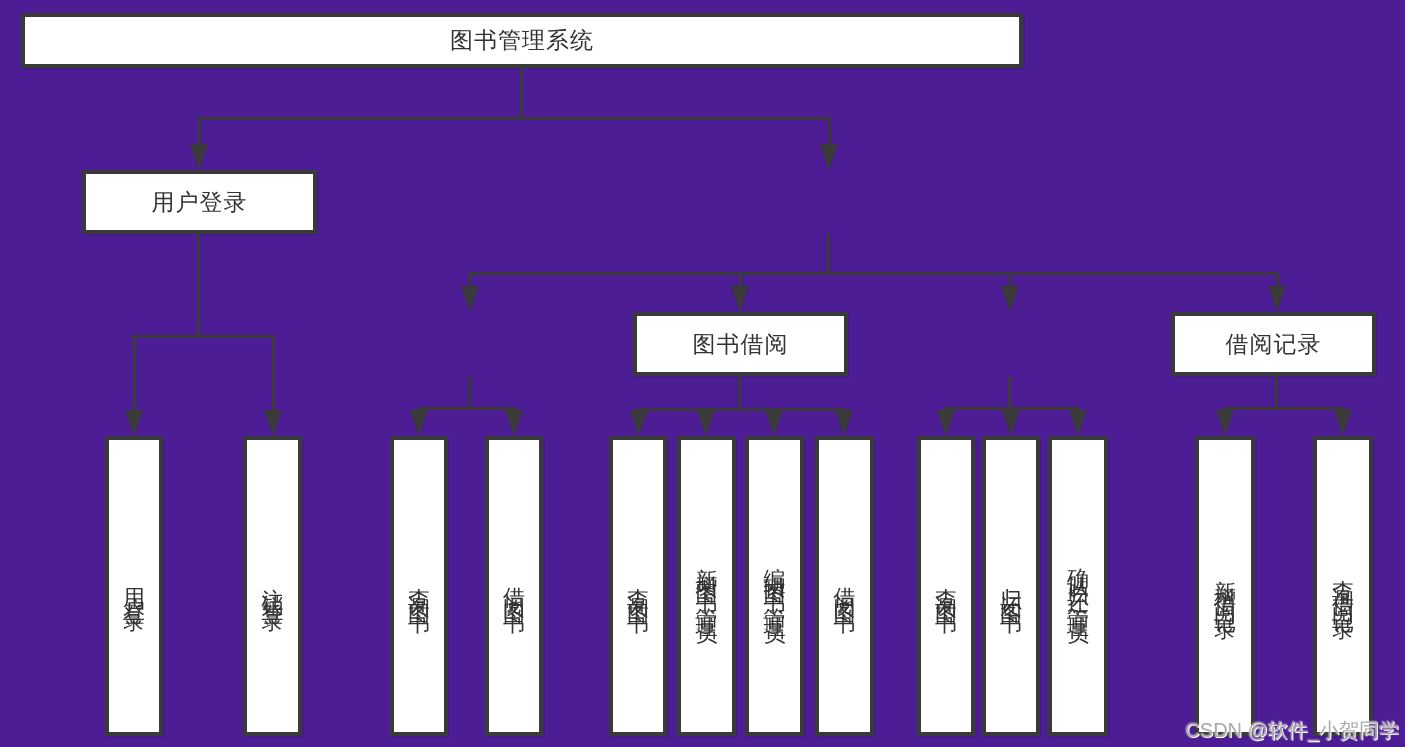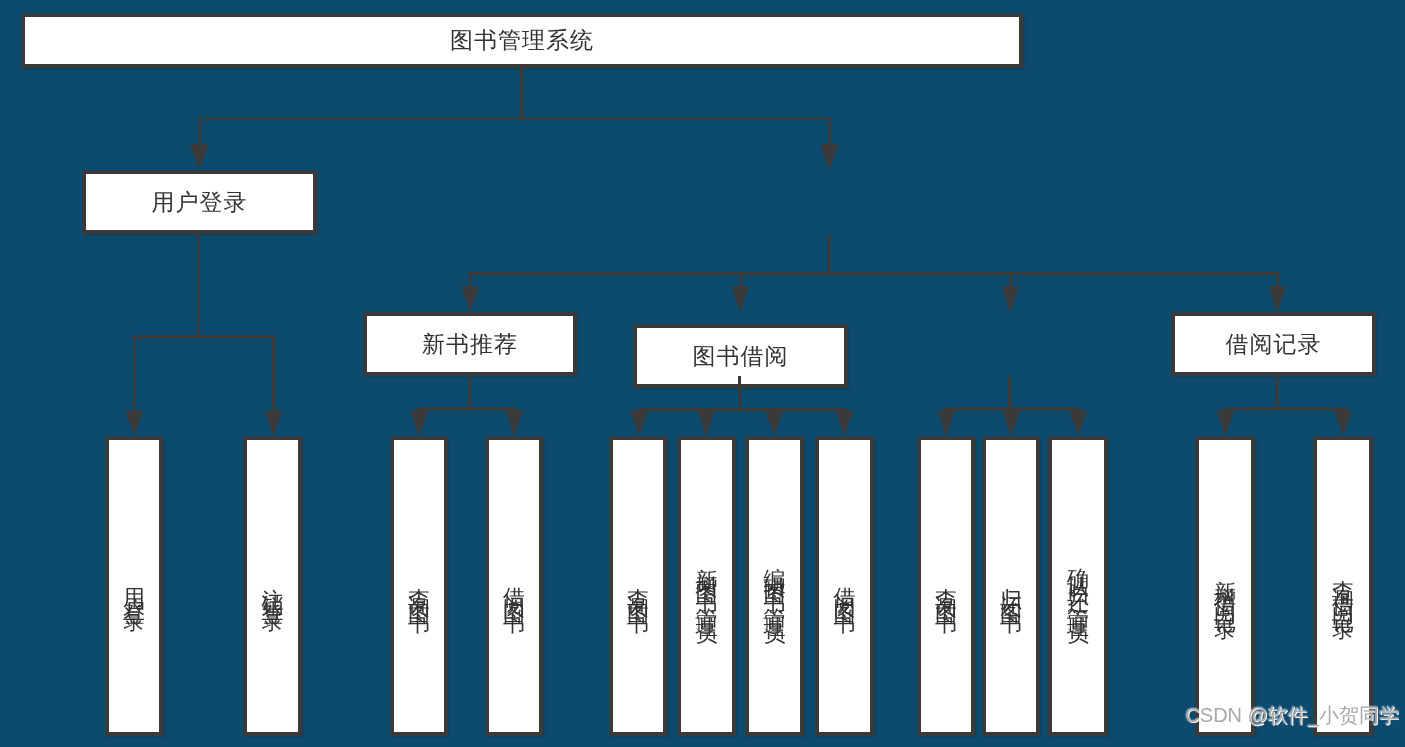--- a/index.html
+++ b/index.html
@@ -2,21 +2,21 @@
 <html><head>
 <meta charset="utf-8">
 <style>
   :root{
     --line:#3a3a3a;
     --text:#333333;
     --wm:#a8a8a8;
   }
   html,body{margin:0;padding:0;background:#ffffff;}
   body{font-family:"Liberation Sans","DejaVu Sans",sans-serif;}
-  #stage{position:relative;width:1405px;height:747px;background:#0c4a6e;overflow:hidden;}
+  #stage{position:relative;width:1405px;height:747px;background:#4c1d95;overflow:hidden;}
 
   .box{
     position:absolute;
     box-sizing:border-box;
     border:4px solid var(--line);
     background:#ffffff;
     display:flex;align-items:center;justify-content:center;
     box-shadow:2px 2px 0 rgba(0,0,0,0.08);
   }
   .box .lbl{
@@ -42,43 +42,40 @@
   .arrow::before{
     content:"";position:absolute;left:7.5px;top:0;bottom:24px;width:3px;background:var(--line);
   }
   .arrow::after{
     content:"";position:absolute;left:0;bottom:0;width:0;height:0;
     border-left:9px solid transparent;border-right:9px solid transparent;
     border-top:26px solid var(--line);
   }
 
   #watermark{
-    position:absolute;right:6px;bottom:18px;
+    position:absolute;right:6px;bottom:3px;
     font-size:20px;color:var(--wm);
     text-shadow:0 0 2px #ffffff,1px 1px 0 #ffffff;
     z-index:10;white-space:nowrap;margin-left:11px;
   }
 </style>
 </head>
 <body>
 
 <div id="stage">
 
   <div class="box" style="left:21px;top:13px;width:1002px;height:55px">
     <span class="lbl">图书管理系统</span>
   </div>
 
   <div class="box" style="left:82px;top:170px;width:235px;height:64px">
     <span class="lbl">用户登录</span>
   </div>
 
-  <div class="box" style="left:363px;top:312px;width:214px;height:64px">
-    <span class="lbl">新书推荐</span>
-  </div>
-  <div class="box" style="left:633px;top:324px;width:215px;height:64px">
+  <div class="box" style="left:633px;top:312px;width:215px;height:64px">
     <span class="lbl">图书借阅</span>
   </div>
   <div class="box" style="left:1171px;top:312px;width:205px;height:64px">
     <span class="lbl">借阅记录</span>
   </div>
 
   <div class="box leaf" style="left:105px;top:436px;width:58px;height:300px">
     <span class="lbl">用户登录</span>
   </div>
   <div class="box leaf" style="left:243px;top:436px;width:59px;height:300px">

